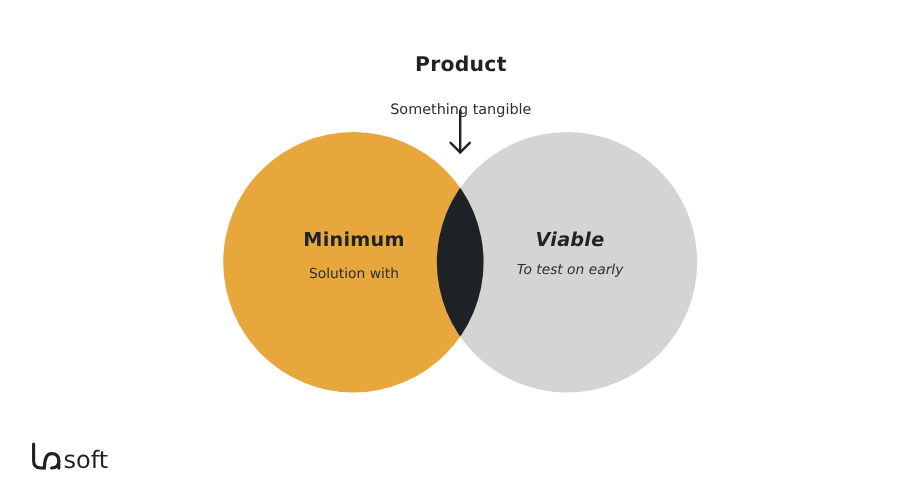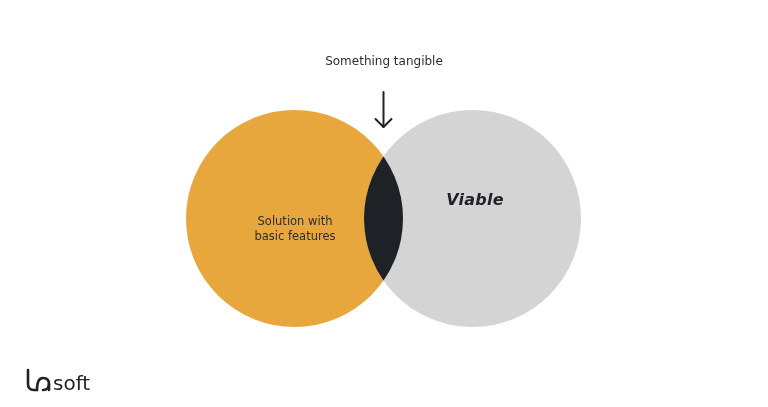--- a/index.html
+++ b/index.html
@@ -29,30 +29,32 @@
   <circle cx="294.5" cy="218.5" r="108.5" fill="#E8A73C"></circle>
   <circle cx="472.5" cy="218.5" r="108.5" fill="#D4D4D4"></circle>
   <circle cx="472.5" cy="218.5" r="108.5" fill="#1E2226" clip-path="url(#clipLeft)"></circle>
   <g stroke="#1E2226" stroke-width="2" fill="none" stroke-linecap="round" stroke-linejoin="round">
     <line x1="383.5" y1="92" x2="383.5" y2="127"></line>
     <polyline points="375.5,119 383.5,127 391.5,119"></polyline>
   </g>
 </svg>
 
 <div class="abs center-text" style="left:284px; top:44px; width:200px;">
-  <div class="sub" style="margin-top:10px; font-size:12px;">Something tangible</div>
+  <div class="title" style="font-size:17px;">Product</div>
+  <div class="sub" style="margin-top:20px; font-size:12px;">Something tangible</div>
 </div>
 
 <div class="abs center-text" style="left:215px; top:190px; width:160px;">
-  <div class="sub" style="margin-top:24px;">Solution with</div>
-  <div class="sub">basic features</div>
+  <div class="title">Minimum</div>
+  <div class="sub" style="margin-top:12px;">Solution with</div>
 </div>
 
 <div class="abs center-text" style="left:395px; top:190px; width:160px;font-style:italic;">
   <div class="title">Viable</div>
+  <div class="sub" style="margin-top:8px;">To test on early</div>
 </div>
 
 <div class="abs" style="left:25px; top:364px;">
   <svg width="82" height="30" viewBox="0 0 82 30">
     <g stroke="#1E2226" stroke-width="2.6" fill="none" stroke-linecap="round" stroke-linejoin="round">
 
       <path d="M3,6 L3,20 Q3,26 9,26 L12,26"></path>
       <path d="M12,26 Q12,14 18,14 Q24,14 24,20 L24,26"></path>
       <path d="M24,20 Q24,26 18,26"></path>
     </g>

